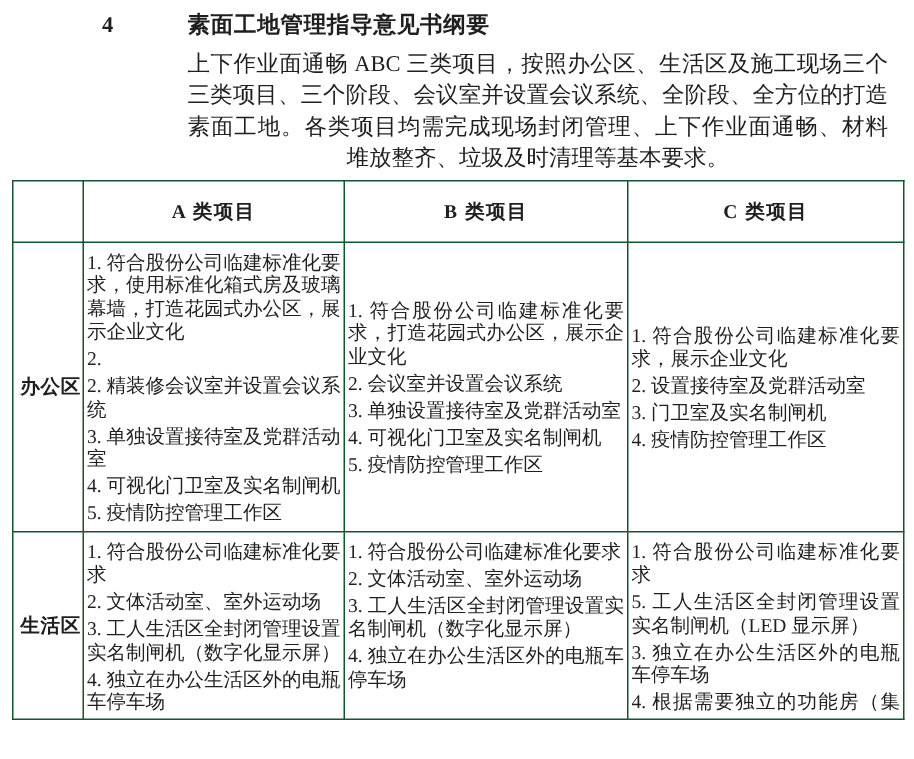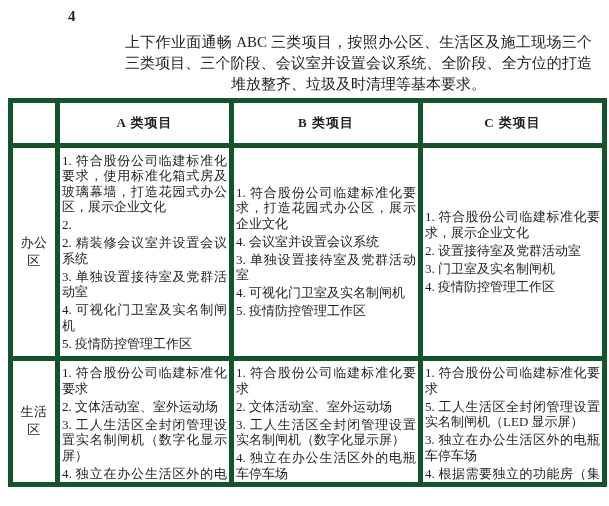--- a/index.html
+++ b/index.html
@@ -26,49 +26,51 @@
     font-size:15px;line-height:21px;
   }
   .intro .jline{text-align:justify;text-align-last:justify;}
   .intro .lastline{text-align:center;}
 
   table.doc{
     border-collapse:collapse;table-layout:fixed;
     margin:3px 0 0 8px;width:594px;
   }
   table.doc td,table.doc th{
-    border:5px solid #14532d;
+    border:1px solid #14532d;
     font-size:13px;
   }
   col.c-label{width:47px;}
   col.c-a{width:174px;}
   col.c-b{width:189px;}
   col.c-c{width:184px;}
   th.colh{height:38px;font-weight:bold;text-align:center;letter-spacing:1px;}
-  th.rowl{font-weight:normal;text-align:center;vertical-align:middle;letter-spacing:0.5px;}
+  th.rowl{font-weight:bold;text-align:right;vertical-align:middle;letter-spacing:0.5px;}
   td.cell{vertical-align:middle;padding:2px 2px;}
   tr.r1{height:192px;}
   tr.r2{height:125px;}
   tr.r2 td.cell{vertical-align:top;margin-top:21px;}
   .clipbox{height:117px;overflow:hidden;}
   p.it{
     margin:2.5px 0;line-height:15.5px;
     text-align:justify;
   }
 </style>
 </head>
 <body>
 
 <div class="heading">
   <span class="num">4</span>
+  <span class="title">素面工地管理指导意见书纲要</span>
 </div>
 
 <div class="intro">
   <div class="jline">上下作业面通畅 ABC 三类项目，按照办公区、生活区及施工现场三个</div>
   <div class="jline">三类项目、三个阶段、会议室并设置会议系统、全阶段、全方位的打造</div>
+  <div class="jline">素面工地。各类项目均需完成现场封闭管理、上下作业面通畅、材料</div>
   <div class="lastline">堆放整齐、垃圾及时清理等基本要求。</div>
 </div>
 
 <table class="doc">
   <colgroup>
     <col class="c-label">
       <col class="c-a">
       <col class="c-b">
       <col class="c-c">
   </colgroup>
@@ -85,21 +87,21 @@
     <td class="cell">
       <p class="it">1. 符合股份公司临建标准化要求，使用标准化箱式房及玻璃幕墙，打造花园式办公区，展示企业文化</p>
       <p class="it">2.</p>
       <p class="it">2. 精装修会议室并设置会议系统</p>
       <p class="it">3. 单独设置接待室及党群活动室</p>
       <p class="it">4. 可视化门卫室及实名制闸机</p>
       <p class="it">5. 疫情防控管理工作区</p>
     </td>
     <td class="cell">
       <p class="it">1. 符合股份公司临建标准化要求，打造花园式办公区，展示企业文化</p>
-      <p class="it">4. 会议室并设置会议系统</p>
+      <p class="it">2. 会议室并设置会议系统</p>
       <p class="it">3. 单独设置接待室及党群活动室</p>
       <p class="it">4. 可视化门卫室及实名制闸机</p>
       <p class="it">5. 疫情防控管理工作区</p>
     </td>
     <td class="cell">
       <p class="it">1. 符合股份公司临建标准化要求，展示企业文化</p>
       <p class="it">2. 设置接待室及党群活动室</p>
       <p class="it">3. 门卫室及实名制闸机</p>
       <p class="it">4. 疫情防控管理工作区</p>
     </td>

